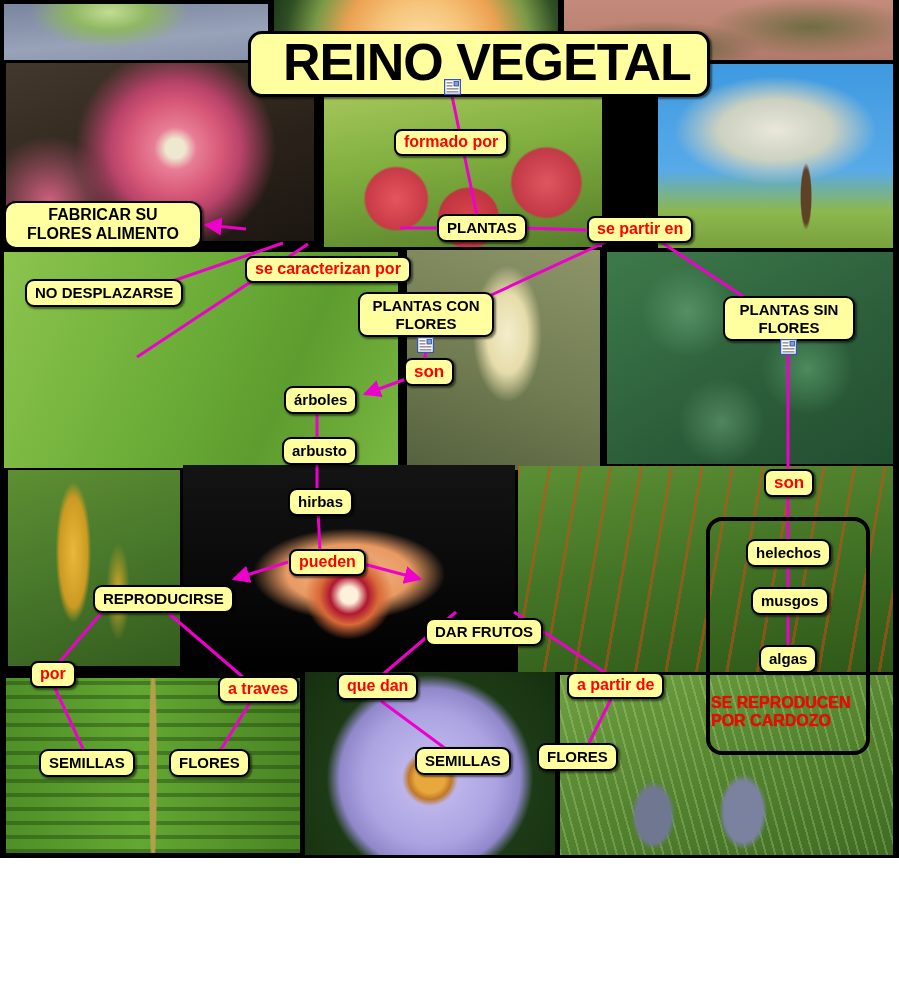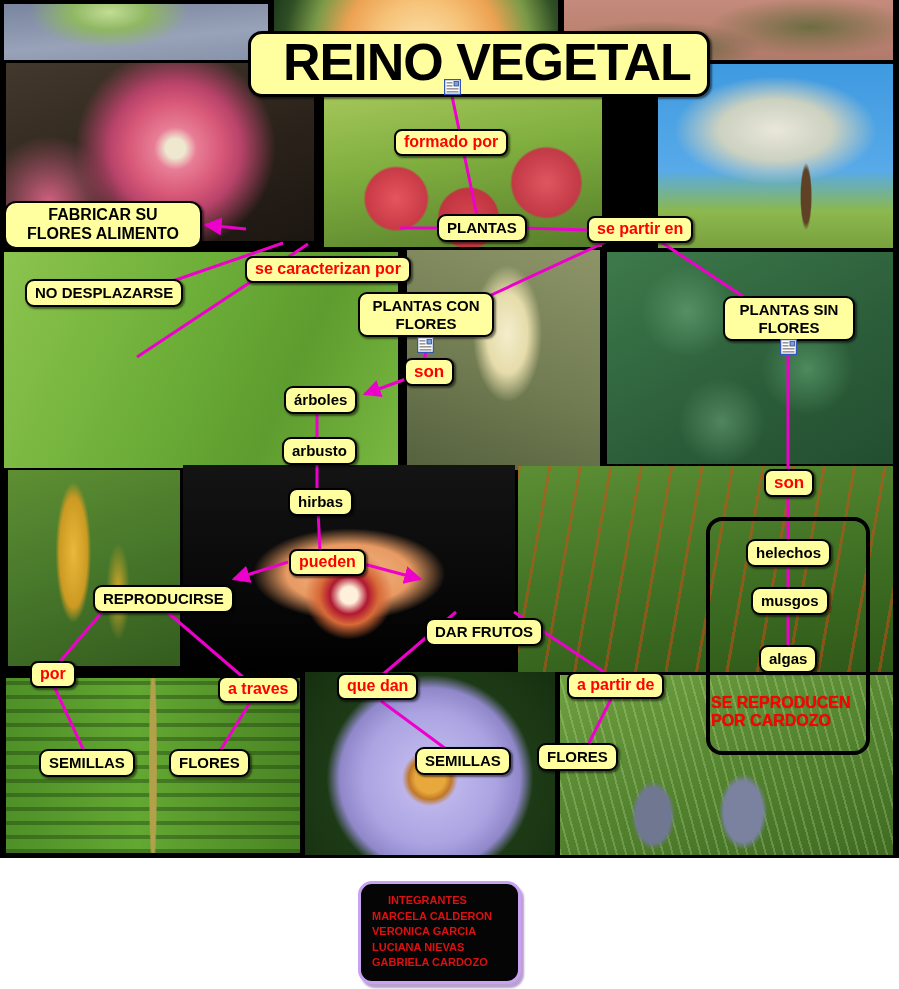--- a/index.html
+++ b/index.html
@@ -180,20 +180,13 @@
     <div class="link-label" style="left:30px;top:661px;">por</div>
     <div class="link-label" style="left:218px;top:676px;">a traves</div>
     <div class="link-label" style="left:337px;top:673px;">que dan</div>
     <div class="link-label" style="left:567px;top:672px;">a partir de</div>
     <div class="node" style="left:39px;top:749px;">SEMILLAS</div>
     <div class="node" style="left:169px;top:749px;">FLORES</div>
     <div class="node" style="left:415px;top:747px;">SEMILLAS</div>
     <div class="node" style="left:537px;top:743px;">FLORES</div>
   </div>
 
-  <div class="credits">
-    <div class="c-first">INTEGRANTES</div>
-    <div>MARCELA CALDERON</div>
-    <div>VERONICA GARCIA</div>
-    <div>LUCIANA NIEVAS</div>
-    <div>GABRIELA CARDOZO</div>
-  </div>
 </div>
 
 </body></html>

